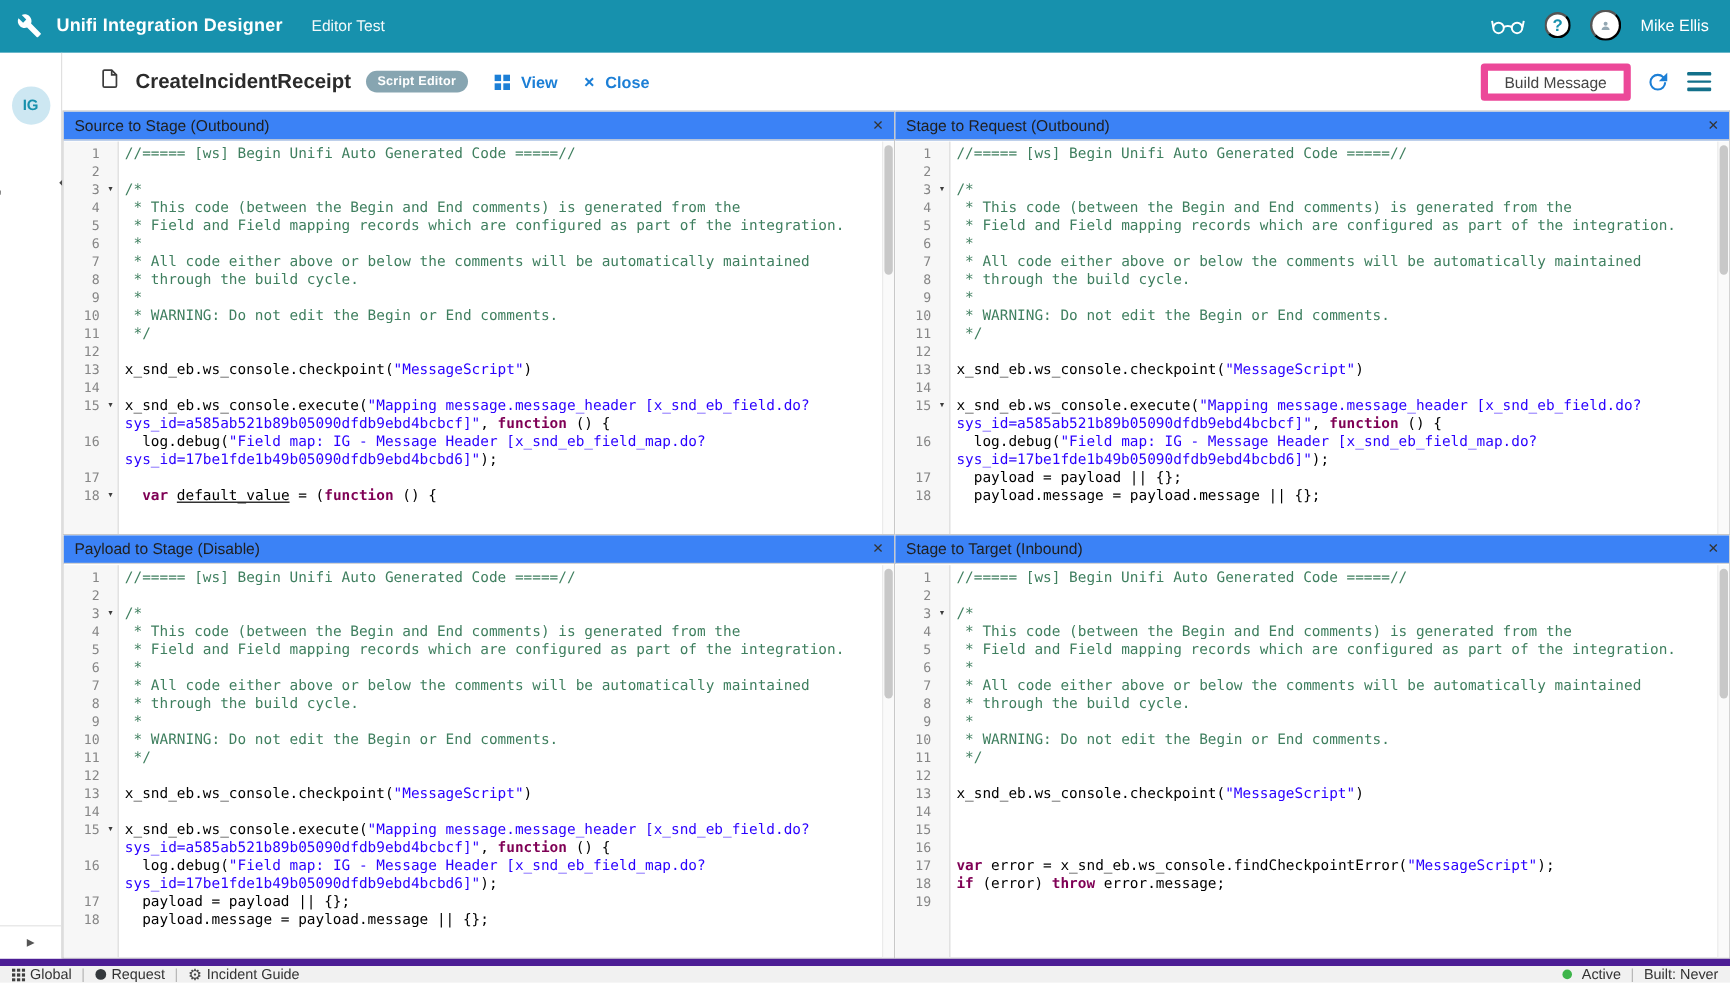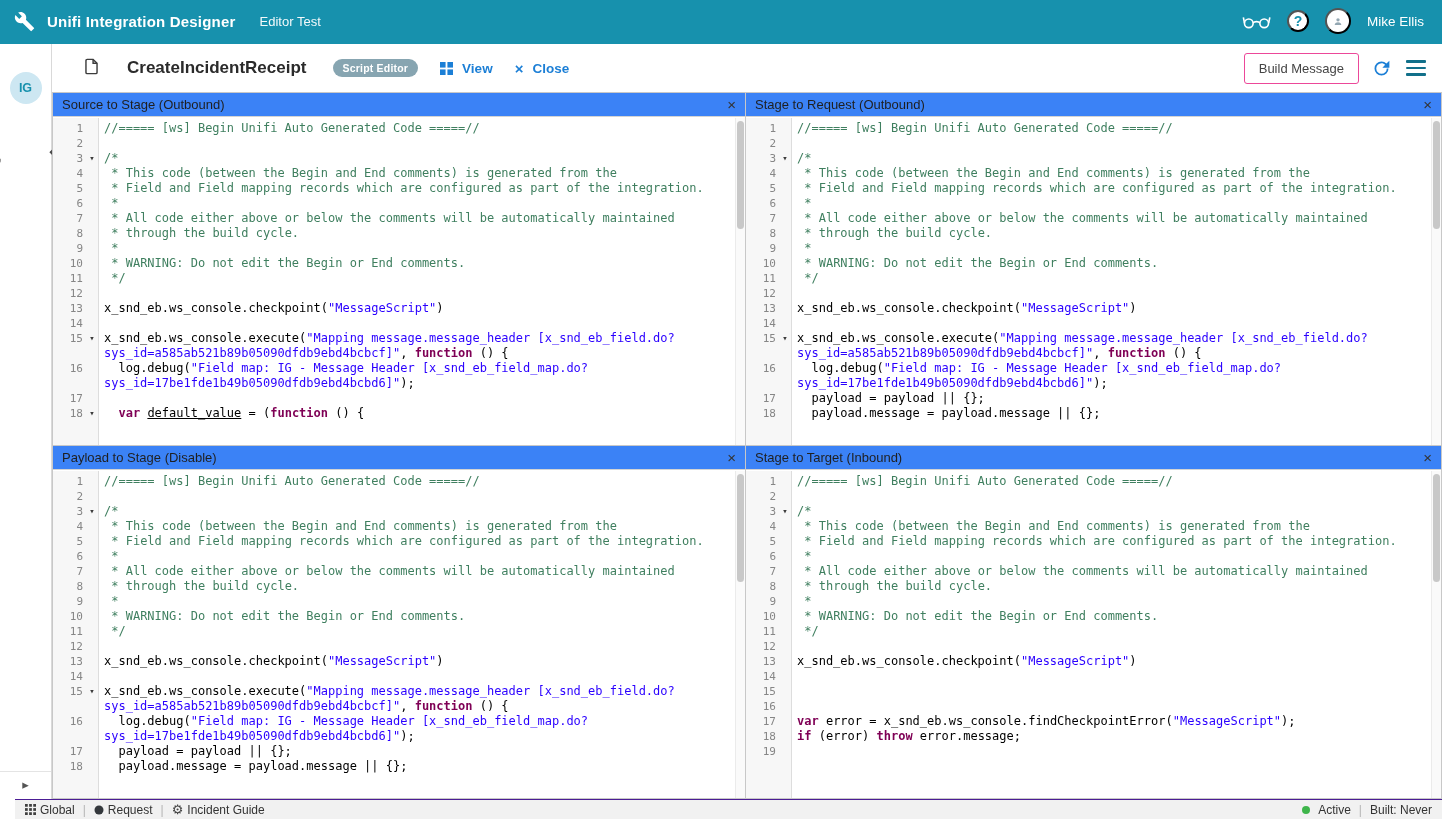--- a/index.html
+++ b/index.html
@@ -35,29 +35,29 @@
   .side-btn{background:none;border:none;padding:0;cursor:pointer;display:flex;align-items:center;justify-content:center;
     width:24px;height:22px;color:#4a4a4a}
   .tt-glyph{font-family:"Liberation Serif",serif;font-weight:700;font-size:17px;color:#4a4a4a;line-height:1}
   .side-toggle{margin-top:auto;width:100%;border-top:1px solid #e4e4e4;padding:5px 0 7px 0;text-align:center;
     color:#555;font-size:13px;background:none;border-left:none;border-right:none;border-bottom:none;cursor:pointer}
 
   
   .header-row{position:absolute;left:52px;top:44px;right:0;height:48px;background:#fff;
     display:flex;align-items:center;justify-content:space-between;padding:0 14px 0 30px}
   .hr-left{display:flex;align-items:center;gap:10px}
-  .page-title{font-size:17px;font-weight:700;color:#2b2b2b;margin:0 16px}
+  .page-title{font-size:17px;font-weight:700;color:#2b2b2b;margin:0 2px}
   .badge{background:#87a5b1;color:#fff;font-size:10.5px;font-weight:700;padding:3px 10px;border-radius:10px;letter-spacing:.2px}
   .hr-link{display:flex;align-items:center;gap:9px;color:var(--link);font-size:13.5px;font-weight:700;
     background:none;border:none;cursor:pointer;padding:0;margin-left:12px}
   .x-glyph{font-weight:700;font-size:15px;line-height:1}
   .hr-right{display:flex;align-items:center;gap:12px}
   .btn-group{display:flex;align-items:center;gap:3px}
   .btn{height:31px;padding:0 14px;font-size:13px;border-radius:3px;display:flex;align-items:center;cursor:pointer}
-  .btn-outline{background:#fff;border:1px solid #ec4899;color:#454545}
+  .btn-outline{background:#fff;border:6px solid #ec4899;color:#454545}
   .btn-danger{background:var(--danger);border:none;color:#fff}
   .btn-primary{background:var(--accent);border:none;color:#fff}
   .hamburger{display:flex;flex-direction:column;gap:4px;background:none;border:none;cursor:pointer;padding:2px}
   .hamburger span{display:block;width:20px;height:2.5px;background:#12708a;border-radius:1px}
 
   
   .panels{position:absolute;left:52px;top:92px;right:0;bottom:20px;display:grid;
     grid-template-columns:694px 696px;grid-template-rows:354px 353px;background:#fff}
   .panel{position:relative;border:1px solid #c8c8c8;background:#fff;overflow:hidden}
   .panel:nth-child(2){border-left:none}
@@ -77,21 +77,21 @@
   .lineno{flex:0 0 32px;text-align:right;font-size:11px;color:#868686;padding-right:2px}
   .foldcol{flex:0 0 14px;text-align:center;font-size:9px;color:#3c3c3c}
   .cm-code{flex:1;min-width:0;padding:0 14px 0 5px;white-space:pre-wrap;overflow-wrap:break-word}
   .tc{color:var(--comment-green)} .ts{color:var(--string-blue)}
   .tk{color:var(--keyword-purple);font-weight:700} .tp{color:#000}
   .tv{color:#000;text-decoration:underline}
   .vscroll{position:absolute;top:0;right:0;bottom:0;width:10px;background:#fafafa;border-left:1px solid #ebebeb;z-index:2}
   .vthumb{position:absolute;top:3px;left:1px;width:7px;height:33%;background:#c8c8c8;border-radius:4px}
 
   
-  .statusbar{position:absolute;left:15px;right:0;bottom:0;height:20px;background:#f1f1f1;border-top:1px solid #4c1d95;
+  .statusbar{position:absolute;left:0;right:0;bottom:0;height:20px;background:#f1f1f1;border-top:6px solid #4c1d95;
     display:flex;align-items:center;justify-content:space-between;padding:0 10px;font-size:12px;color:#333}
   .sb-left,.sb-right{display:flex;align-items:center;gap:8px}
   .sb-item{display:flex;align-items:center;gap:4px;background:none;border:none;padding:0;cursor:pointer;font-size:12px;color:#333}
   .sb-div{color:#b5b5b5}
   .gear-glyph{font-size:13px;color:#444;line-height:1}
   .status-dot{width:8px;height:8px;border-radius:50%;background:var(--active-green)}
 </style>
 <title>Unifi Integration Designer</title></head>
 <body>
 

